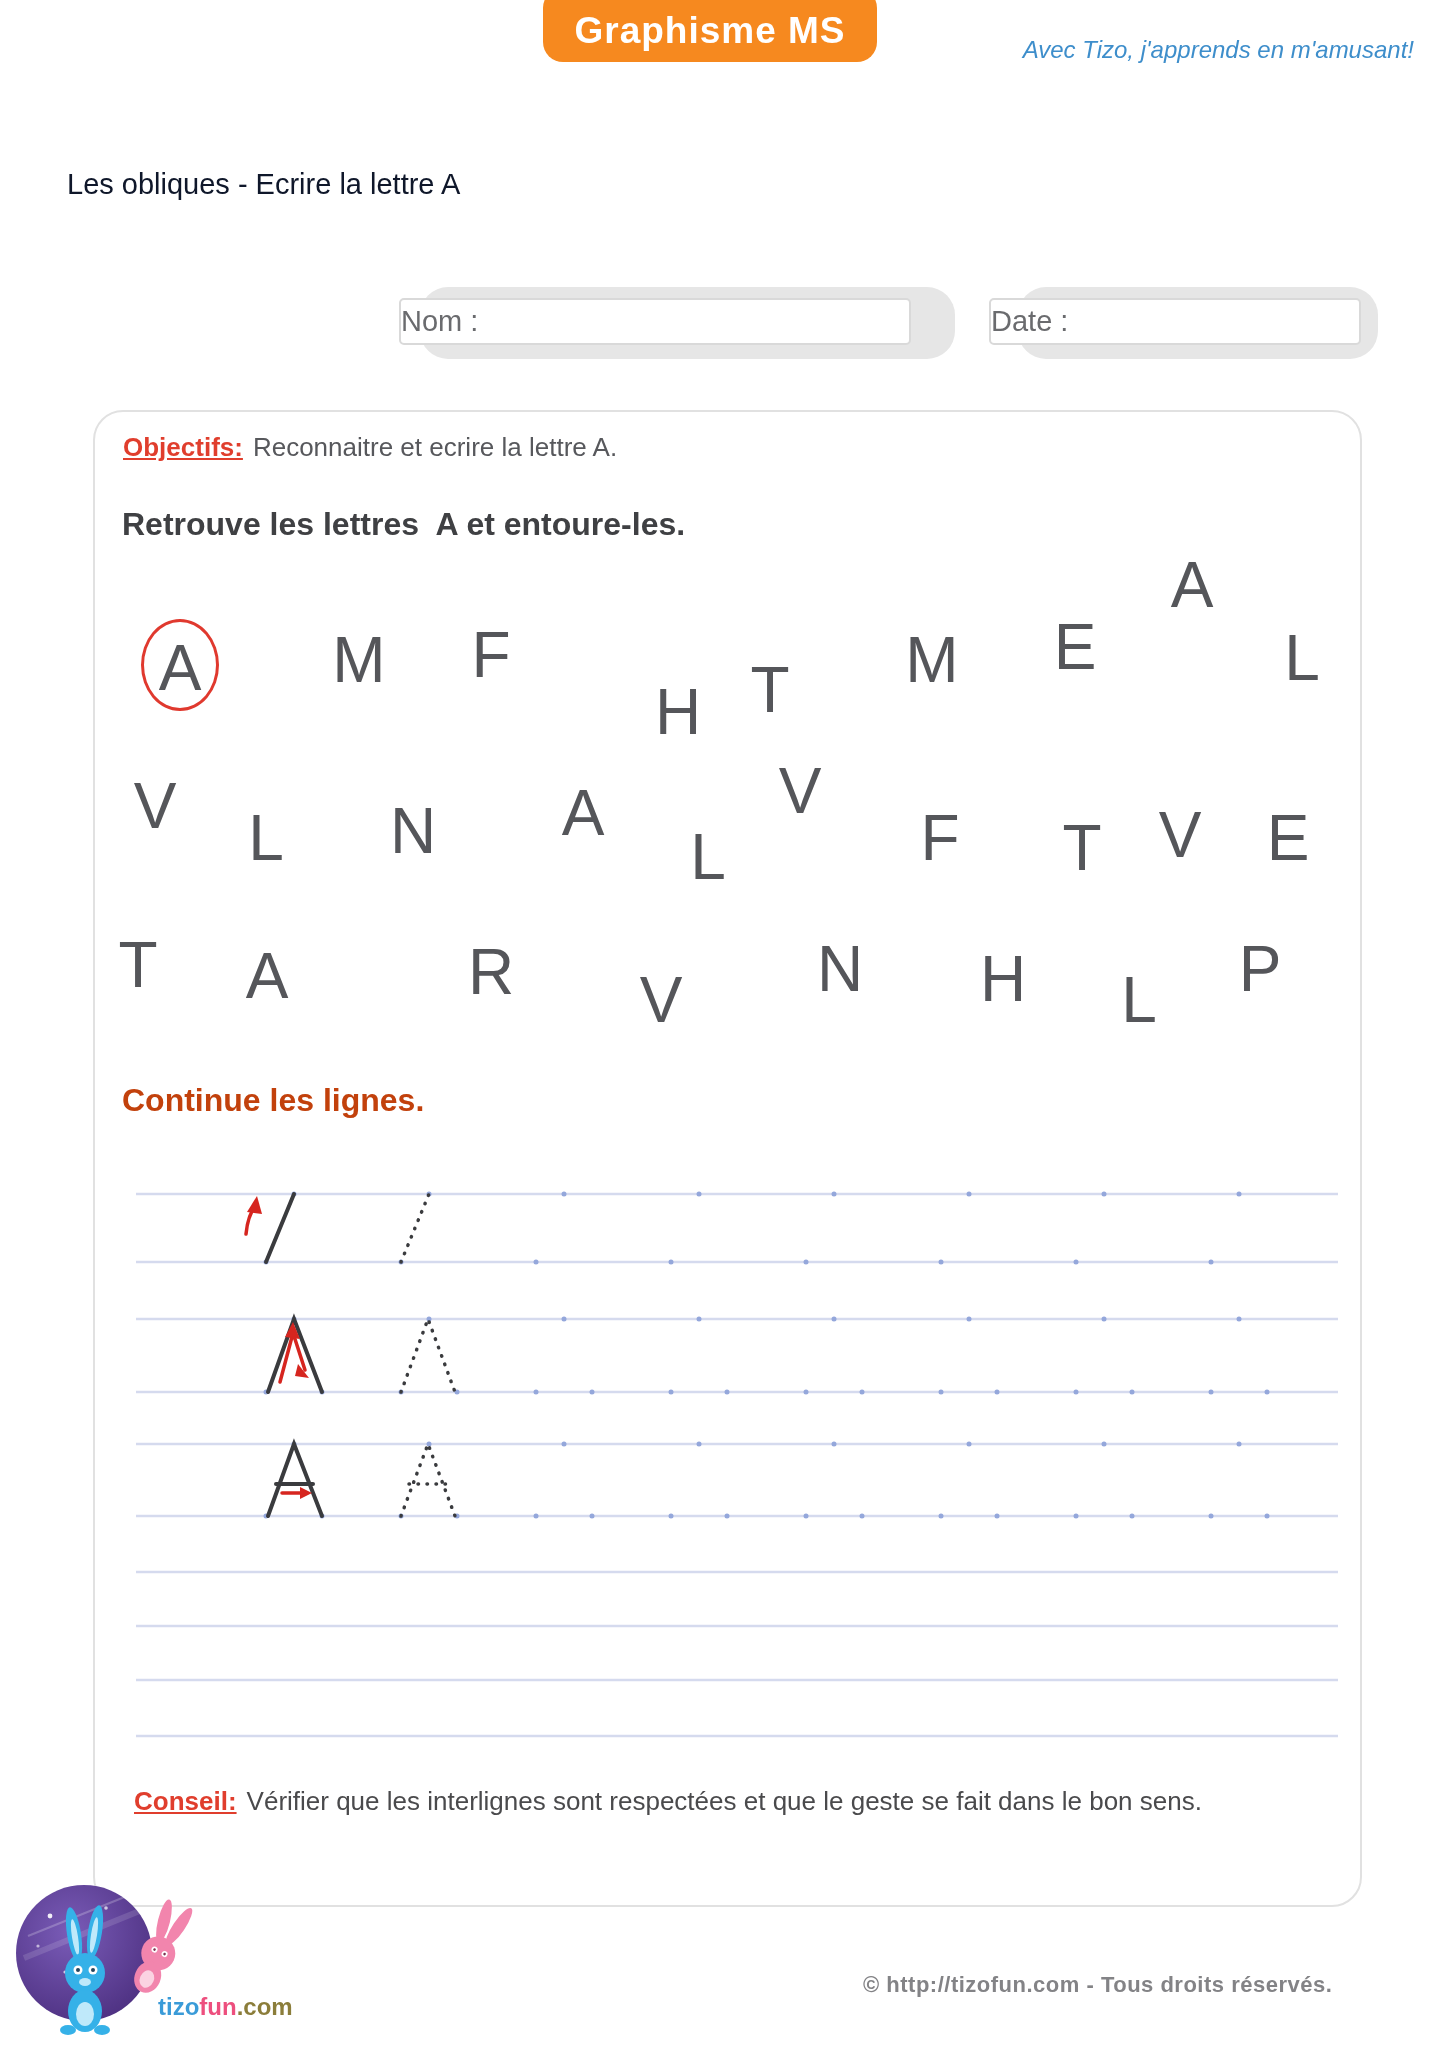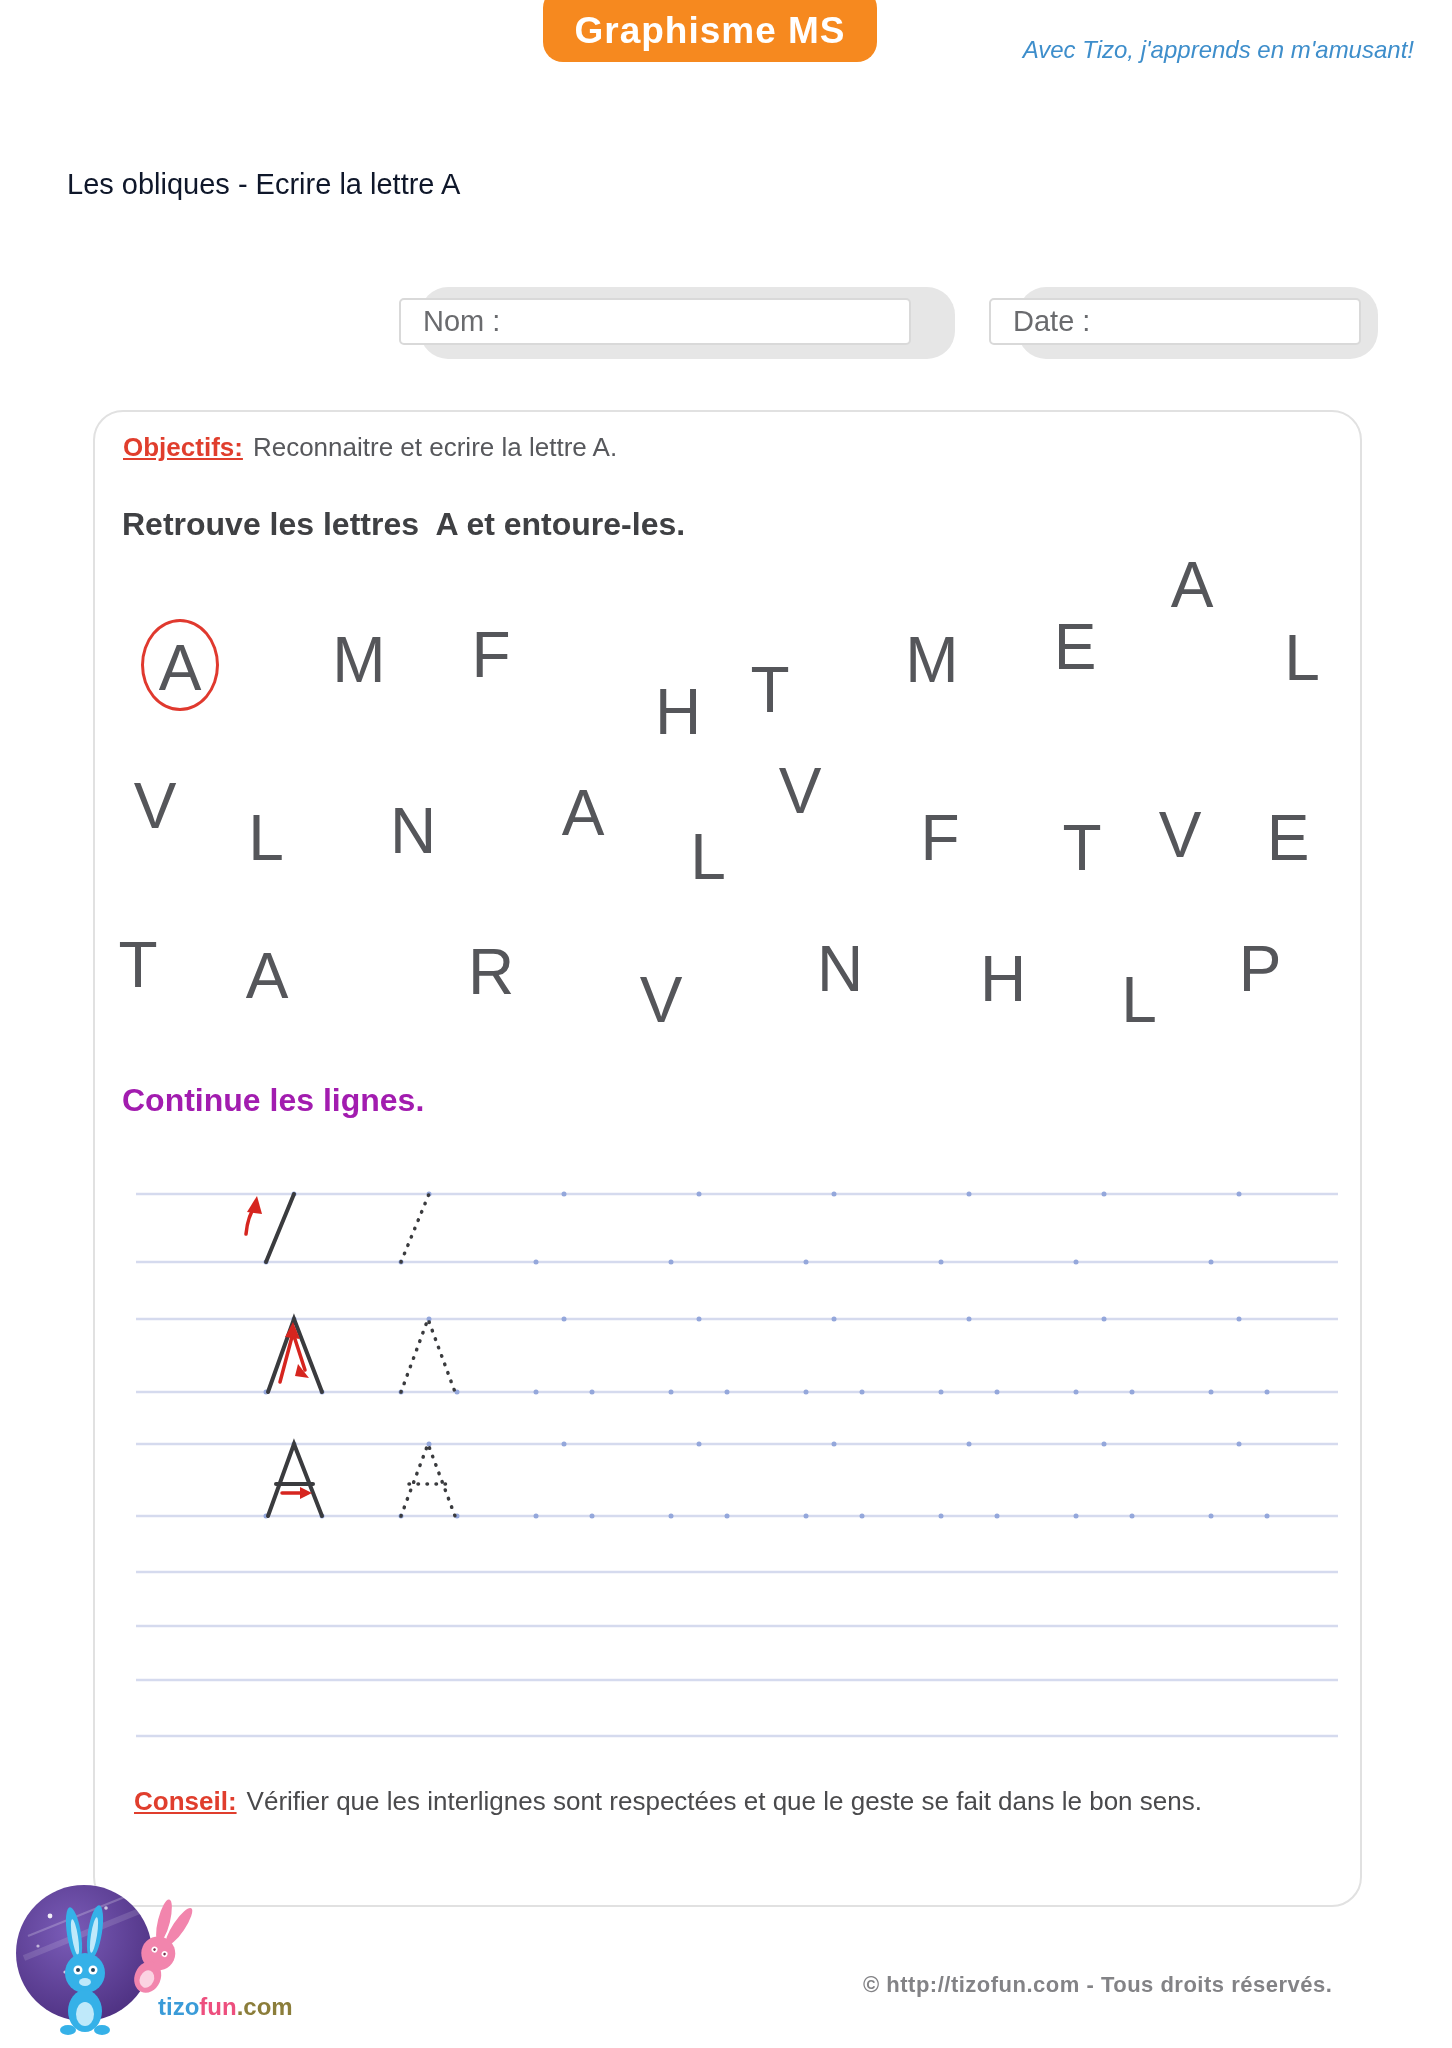--- a/index.html
+++ b/index.html
@@ -15,36 +15,36 @@
   .badge span { color:#fff; font-size:37px; font-weight:bold; letter-spacing:1px; }
   .tagline { position:absolute; right:38px; top:36px; font-size:24px; font-weight:normal;
              font-style:italic; color:#3E8ECB; }
 
   .title { position:absolute; left:67px; top:168px; font-size:29px; font-weight:normal;
            color:#0f172a; }
 
   
   .field-shadow { position:absolute; background:#E6E6E6; border-radius:28px; }
   .field-box { position:absolute; background:#fff; border:2px solid #D9D9D9; border-radius:5px;
-               display:flex; align-items:center; padding-left:22px; font-size:29px; color:#6A6B6E; }
+               display:flex; align-items:center; font-size:29px; color:#6A6B6E; }
   .shadow-nom  { left:420px; top:287px; width:535px; height:72px; }
   .box-nom     { left:399px; top:298px; width:512px; height:47px; }
   .shadow-date { left:1018px; top:287px; width:360px; height:72px; }
   .box-date    { left:989px;  top:298px; width:372px; height:47px; }
 
   
   .card { position:absolute; left:93px; top:410px; width:1269px; height:1497px;
           border:2px solid #E1E1E1; border-radius:30px; }
 
   .objectifs { position:absolute; left:123px; top:432px; font-size:26px; color:#57585C; }
   .red-label { color:#E03E2D; font-weight:bold; text-decoration:underline; margin-right:10px; }
   .exo-title { position:absolute; left:122px; top:506px; font-size:32px; font-weight:bold;
                color:#3F4043; white-space:pre-wrap; }
   .exo-title2 { position:absolute; left:122px; top:1082px; font-size:32px; font-weight:bold;
-                color:#a21caf; }
+                color:#c2410c; }
 
   
   .letter { position:absolute; transform:translate(-50%,-50%); font-size:64px; line-height:1;
             color:#55565A; }
   .letter-circle { position:absolute; width:78px; height:92px; border:3px solid #E0392E;
                    border-radius:50%; transform:translate(-50%,-50%); }
 
   
   svg.practice { position:absolute; left:0; top:0; width:1452px; height:2048px;
                  pointer-events:none; }

